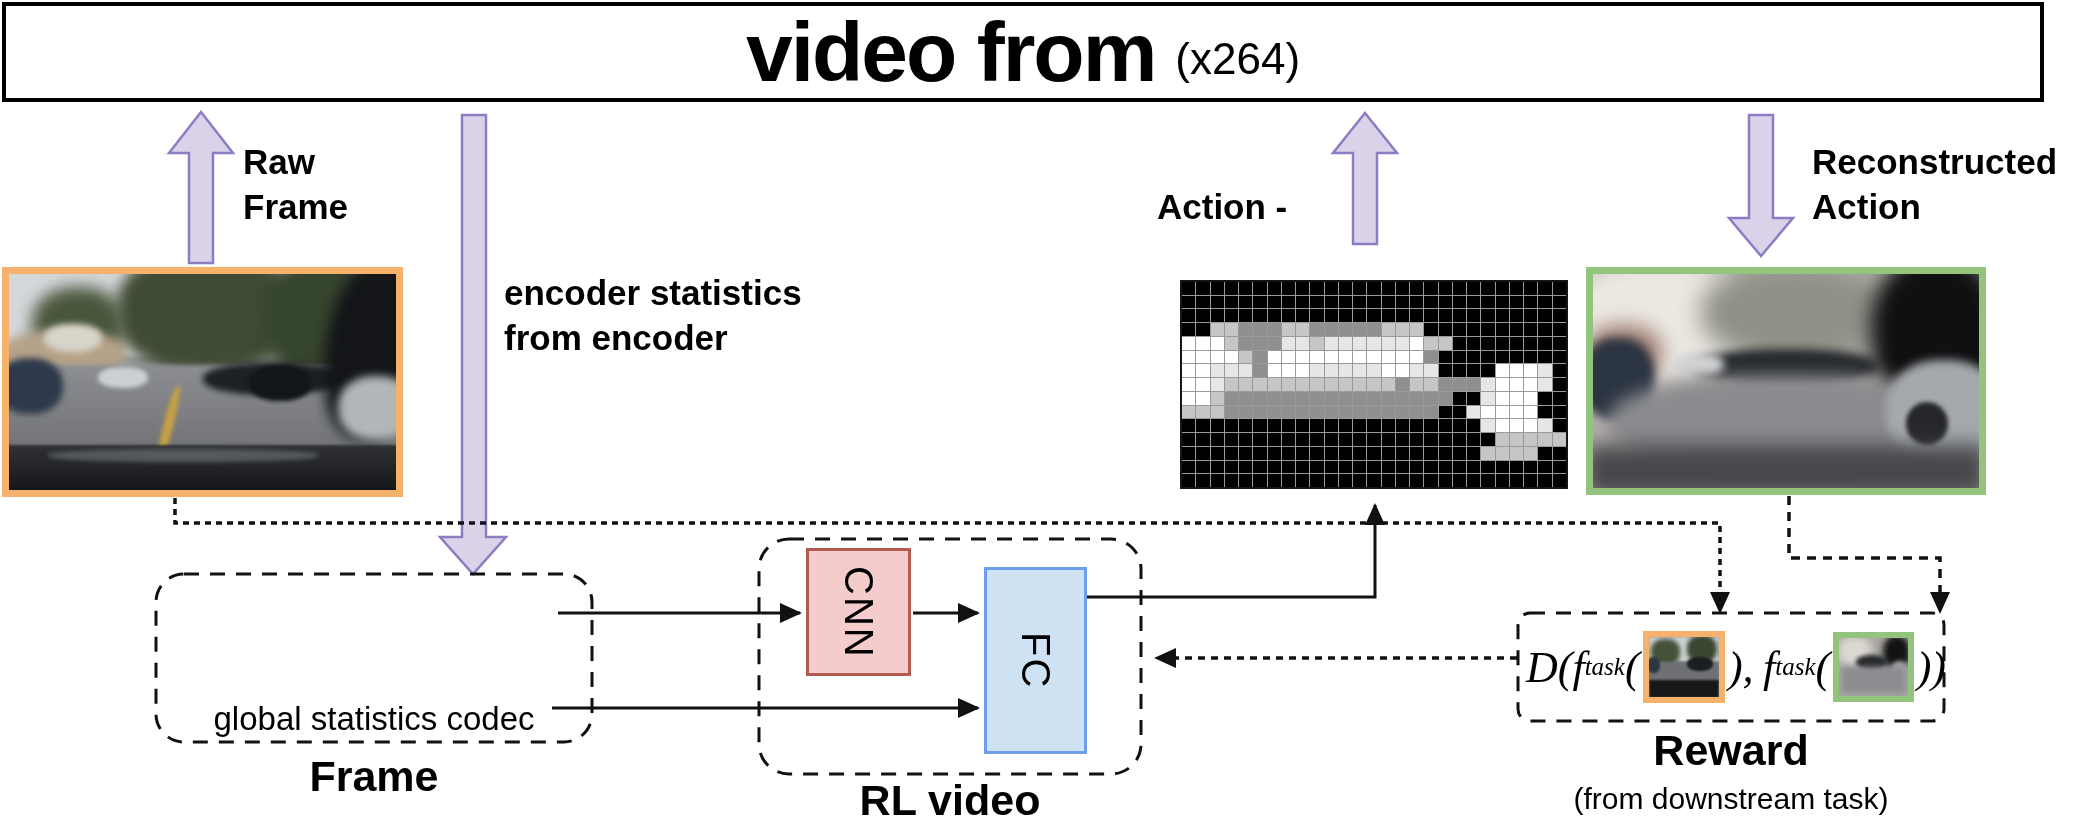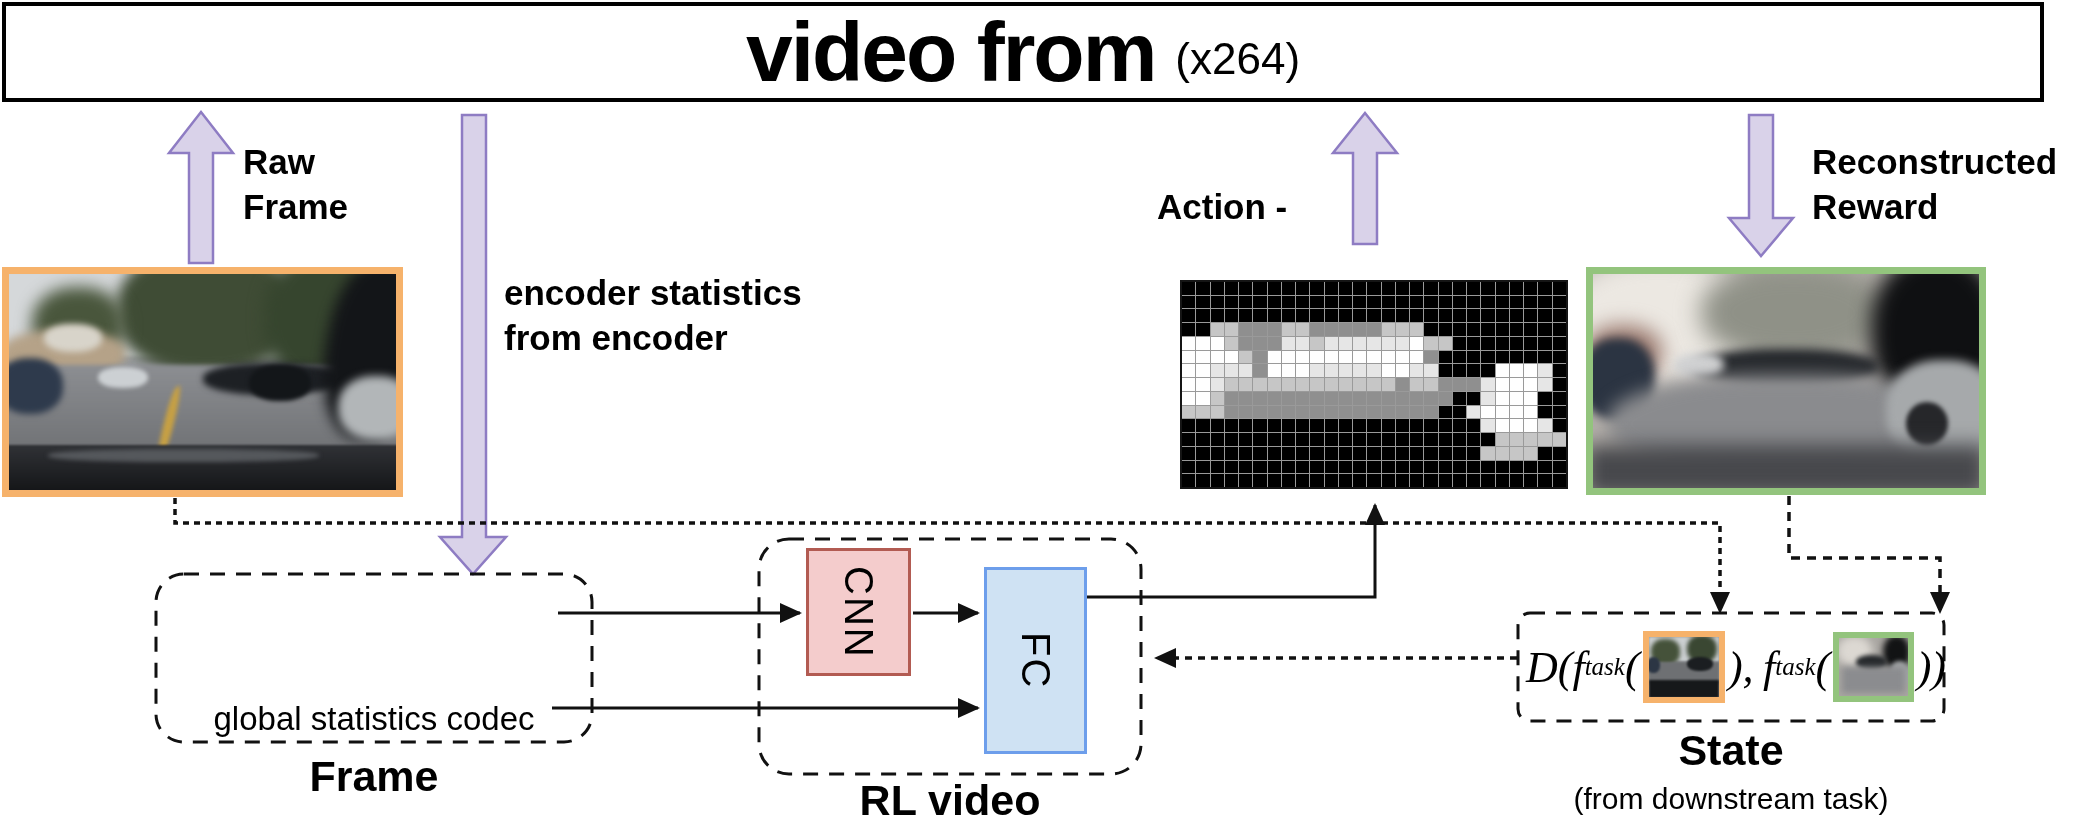--- a/index.html
+++ b/index.html
@@ -120,21 +120,21 @@
   </svg>
 
   <div class="abs lbl" style="left:243px;top:139px;">Raw
 Frame</div>
   <div class="abs lbl" style="left:504px;top:270px;">encoder statistics
 from encoder</div>
   <div class="abs lbl" style="left:1135px;top:139px;">
     <div style="margin-left:22px;">Action -</div>
   </div>
   <div class="abs lbl" style="left:1812px;top:139px;">Reconstructed
-Reward</div>
+Action</div>
 
   <div class="abs state-item" style="left:156px;top:701px;width:436px;">global statistics codec</div>
   <div class="abs big-lbl" style="left:156px;top:752px;width:436px;">Frame</div>
 
   <div class="abs nn-box cnn">
     <span class="vtext">CNN</span>
   </div>
   <div class="abs nn-box fc">
     <span class="vtext">FC</span>
   </div>
@@ -165,16 +165,16 @@
         <span class="scene" style="display:block;background:#a9a6a2;">
         <span class="blob" style="left:-4%;top:-4%;width:52%;height:52%;background:#dcd8d2;filter:blur(4px);"></span>
         <span class="blob" style="left:64%;top:-6%;width:40%;height:62%;background:#121314;filter:blur(3px);"></span>
         <span class="blob" style="left:24%;top:30%;width:46%;height:26%;background:#26292c;filter:blur(2px);"></span>
         <span class="blob" style="left:74%;top:40%;width:28%;height:42%;background:#a2a5a7;filter:blur(2px);"></span>
         <span class="blob sq" style="left:4%;top:50%;width:92%;height:45%;background:#8b8c8f;filter:blur(3px);"></span>
       </span>
       </span>
       <span>))</span>
   </div>
-  <div class="abs big-lbl" style="left:1518px;top:726px;width:426px;">State</div>
+  <div class="abs big-lbl" style="left:1518px;top:726px;width:426px;">Reward</div>
   <div class="abs sub-lbl" style="left:1518px;top:782px;width:426px;">(from downstream task)</div>
 
 </div>
 
 </body></html>

